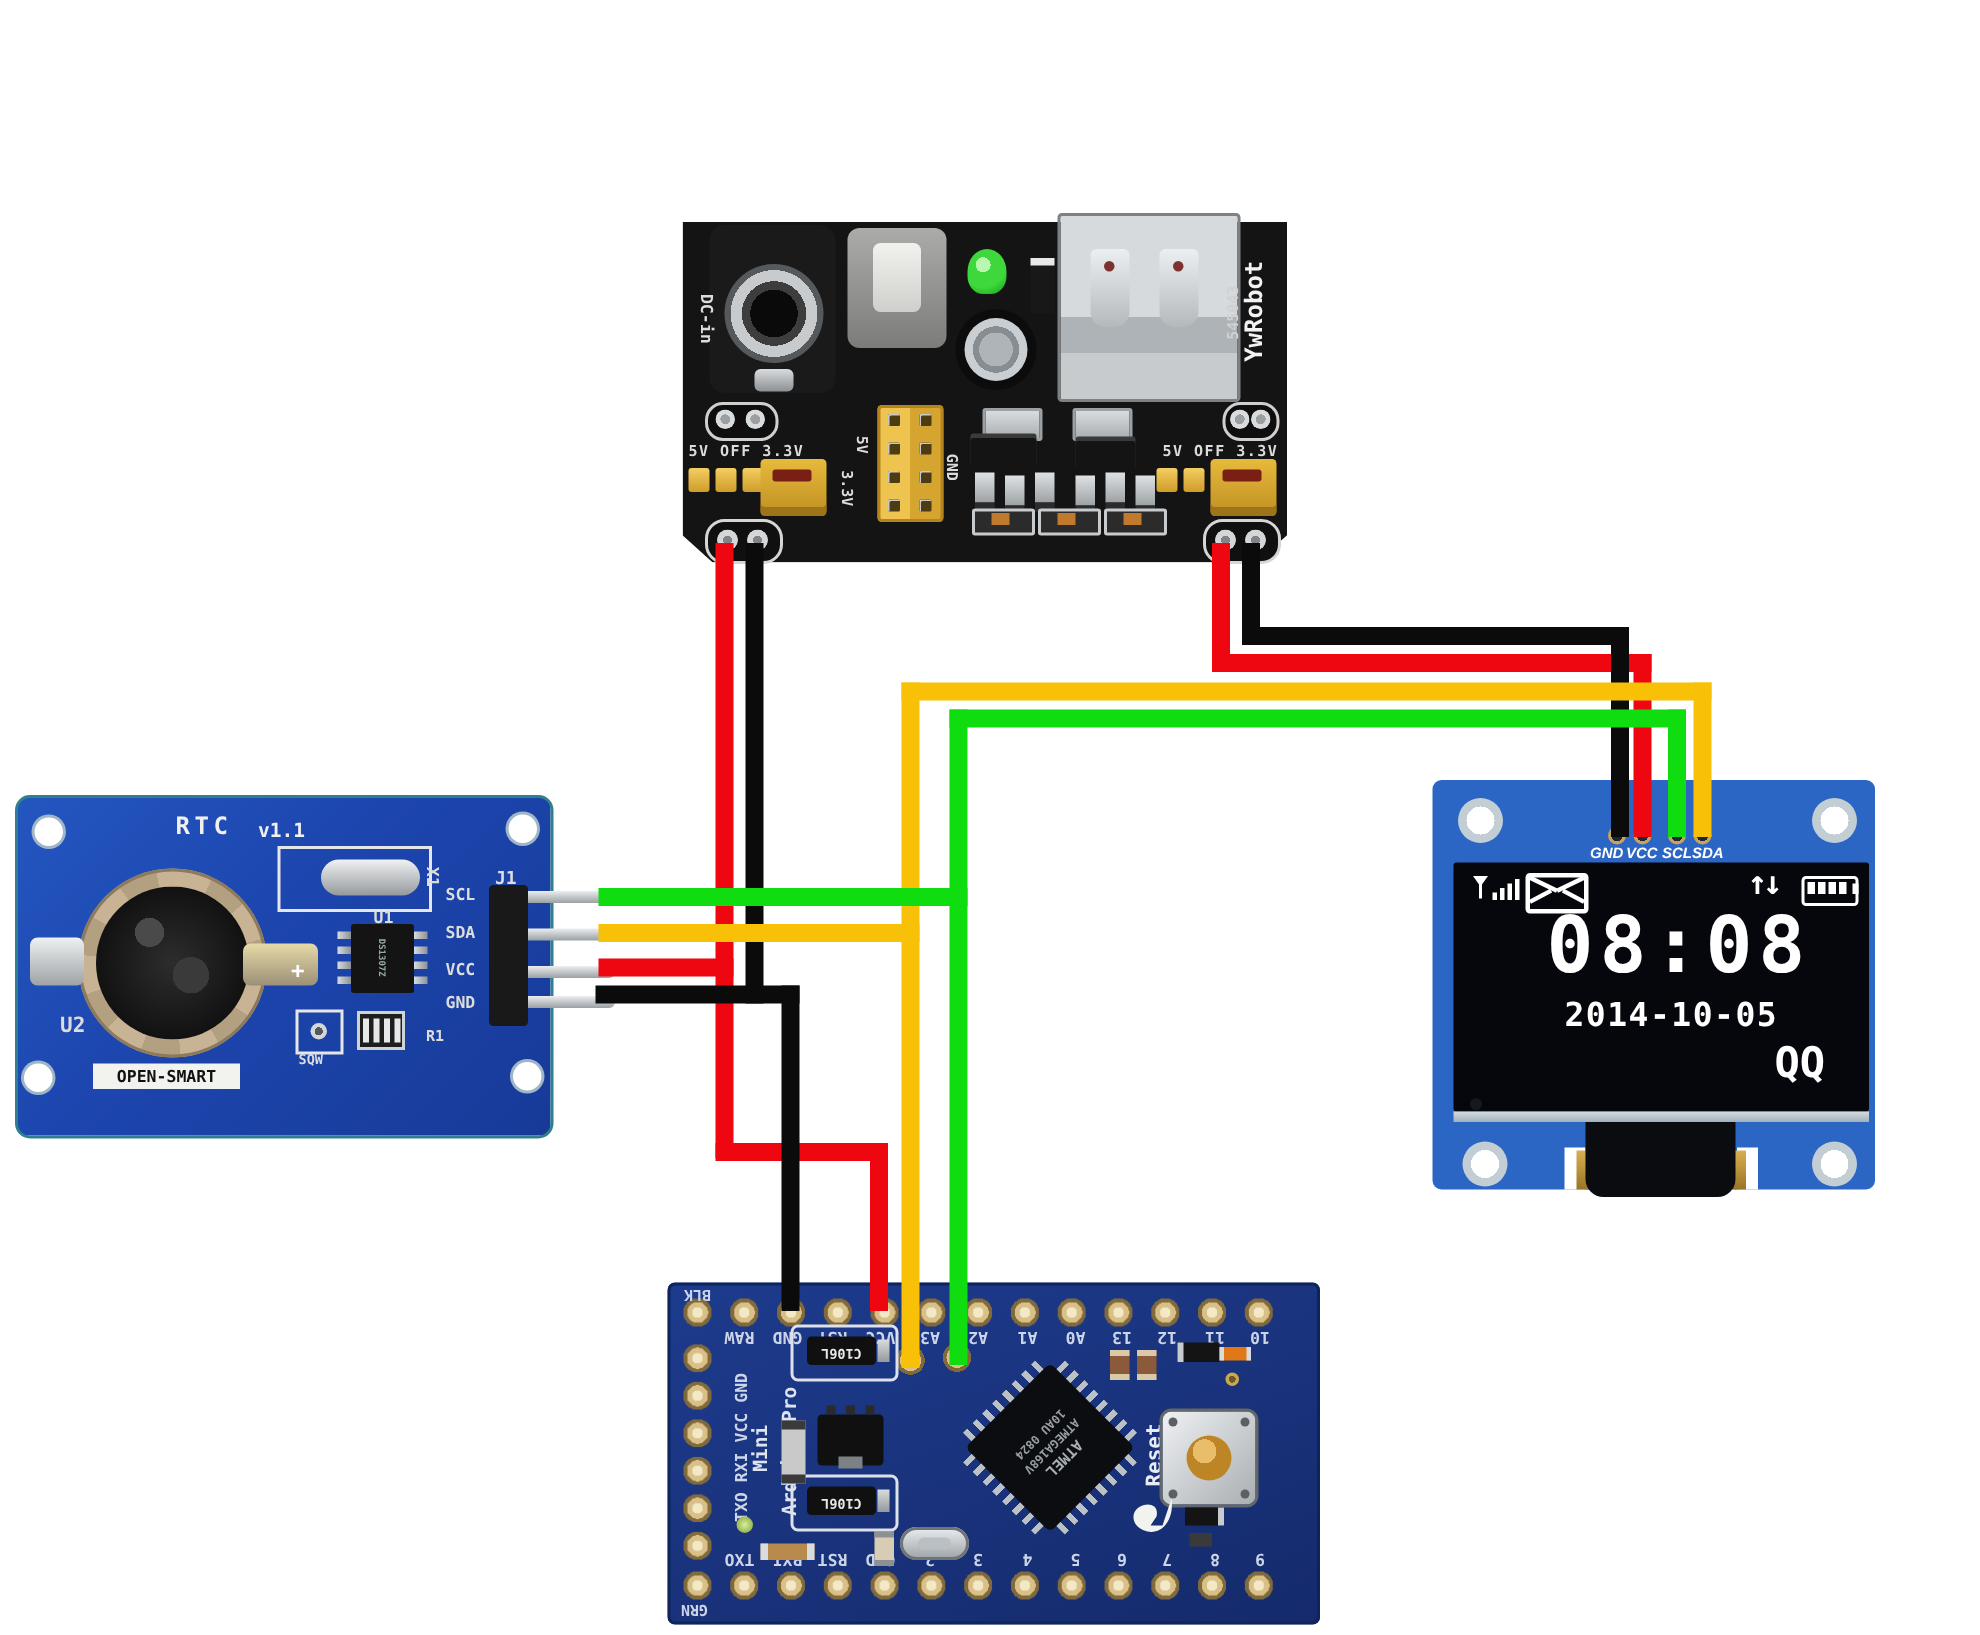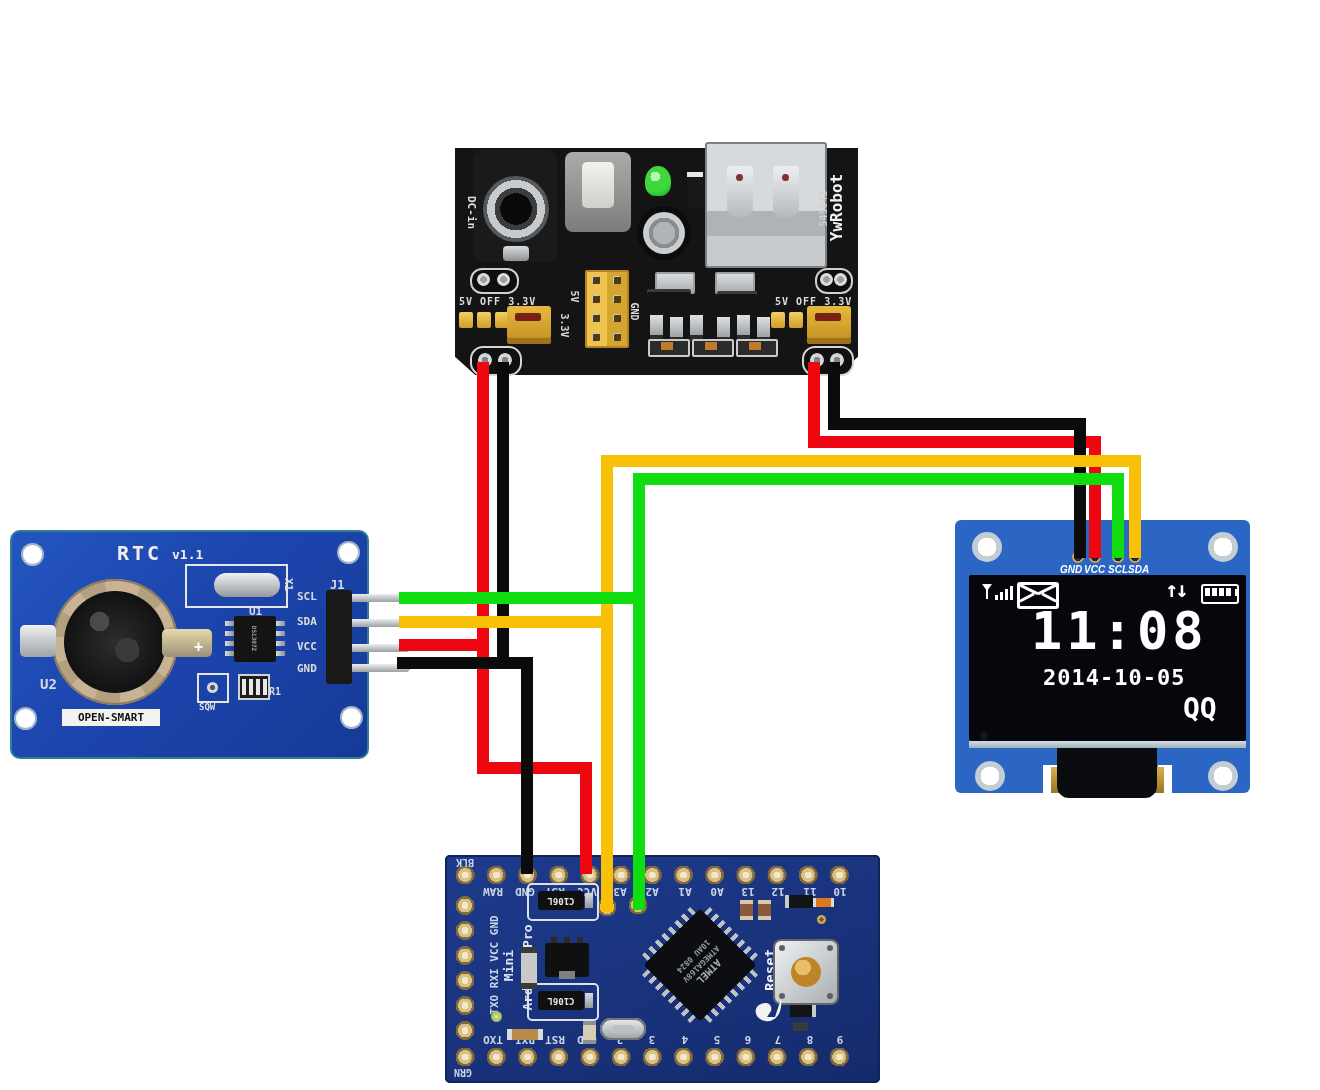--- a/index.html
+++ b/index.html
@@ -239,21 +239,21 @@
         <i style="left:6px"></i>
         <i style="left:26px"></i>
       </div>
   </div>
 
   <div class="abs rtc-board" style="left:10px;top:530px;width:355px;height:225px;z-index:1">
     <div class="hole" style="left:11px;top:13px;width:19px;height:19px"></div>
     <div class="hole" style="left:327px;top:11px;width:19px;height:19px"></div>
     <div class="hole" style="left:4px;top:177px;width:19px;height:19px"></div>
     <div class="hole" style="left:330px;top:176px;width:19px;height:19px"></div>
-    <div class="silk" style="left:105px;top:9px;font-size:20px;color:#f0f0f0;letter-spacing:3px">RTC</div>
+    <div class="silk" style="left:105px;top:9px;font-size:16px;color:#f0f0f0;letter-spacing:3px">RTC</div>
     <div class="silk" style="left:160px;top:15px;font-size:13px;color:#f0f0f0">v1.1</div>
     <div class="battholder"></div>
     <div class="batt"></div>
     <div class="clip" style="left:8px;top:93px;width:36px;height:32px"></div>
     <div class="clip" style="left:150px;top:97px;width:50px;height:28px;background:linear-gradient(180deg,#e6d9a8,#9b9077)"></div>
     <div class="silk" style="left:182px;top:106px;font-size:15px;color:#fff">+</div>
     <div class="xtalbox">
         <div class="xtal"></div>
       </div>
     <div class="silk vdown" style="left:264px;top:46px;width:24px;font-size:11px;text-align:center">X1</div>
@@ -282,21 +282,21 @@
     <div class="sqw">
         <i></i>
       </div>
     <div class="silk" style="left:187px;top:170px;font-size:9px">SQW</div>
     <div class="rnet">
         <i style="left:4px"></i>
         <i style="left:11px"></i>
         <i style="left:18px"></i>
         <i style="left:25px"></i>
       </div>
-    <div class="silk" style="left:257px;top:154px;font-size:10px">R1</div>
+    <div class="silk" style="left:272px;top:154px;font-size:10px">R1</div>
     <div class="silk" style="left:28px;top:144px;font-size:14px">U2</div>
     <div class="osmart">OPEN-SMART</div>
   </div>
 
   <div class="abs" style="left:955px;top:520px;width:295px;height:278px;z-index:1">
     <div class="abs" style="left: 0px; top: 0px; width: 295px; height: 273px; border-radius: 6px; background: rgb(43, 102, 196);"></div>
     <div class="abs" style="left:88px;top:245px;width:14px;height:28px;background:#fff"></div>
     <div class="abs" style="left:203px;top:245px;width:14px;height:28px;background:#fff"></div>
     <div class="oled-hole" style="left:17px;top:12px"></div>
     <div class="oled-hole" style="left:253px;top:12px"></div>
@@ -326,21 +326,21 @@
         <div class="abs" style="left:21px;top:11px;width:16px;height:3px;background:#fff;transform:rotate(28deg)"></div>
       </div>
       <div class="abs seg" style="left:196px;top:2px;font-size:22px;letter-spacing:-3px">↑↓</div>
       <div class="abs" style="left:232px;top:9px;width:34px;height:16px;border:2px solid #fff;border-radius:3px">
         <div class="abs" style="left:2px;top:2px;width:5px;height:8px;background:#fff"></div>
         <div class="abs" style="left:9px;top:2px;width:5px;height:8px;background:#fff"></div>
         <div class="abs" style="left:16px;top:2px;width:5px;height:8px;background:#fff"></div>
         <div class="abs" style="left:23px;top:2px;width:5px;height:8px;background:#fff"></div>
         <div class="abs" style="left:32px;top:3px;width:4px;height:7px;background:#fff"></div>
       </div>
-      <div class="abs seg" style="left:62px;top:26px;font-size:52px;letter-spacing:4px">11:08</div>
+      <div class="abs seg" style="left:62px;top:26px;font-size:52px;letter-spacing:4px">08:08</div>
       <div class="abs seg" style="left:74px;top:90px;font-size:22px;letter-spacing:1px">2014-10-05</div>
       <div class="abs seg" style="left:214px;top:117px;font-size:28px">QQ</div>
     </div>
     <div class="abs" style="left:14px;top:221px;width:277px;height:7px;background:linear-gradient(180deg,#d4dce2,#9fb0ba)"></div>
     <div class="goldtab" style="left:96px;top:247px"></div>
     <div class="goldtab" style="left:201px;top:247px"></div>
     <div class="oled-conn"></div>
     <div class="abs" style="left:25px;top:212px;width:8px;height:8px;border-radius:50%;background:#15181c"></div>
   </div>
 

